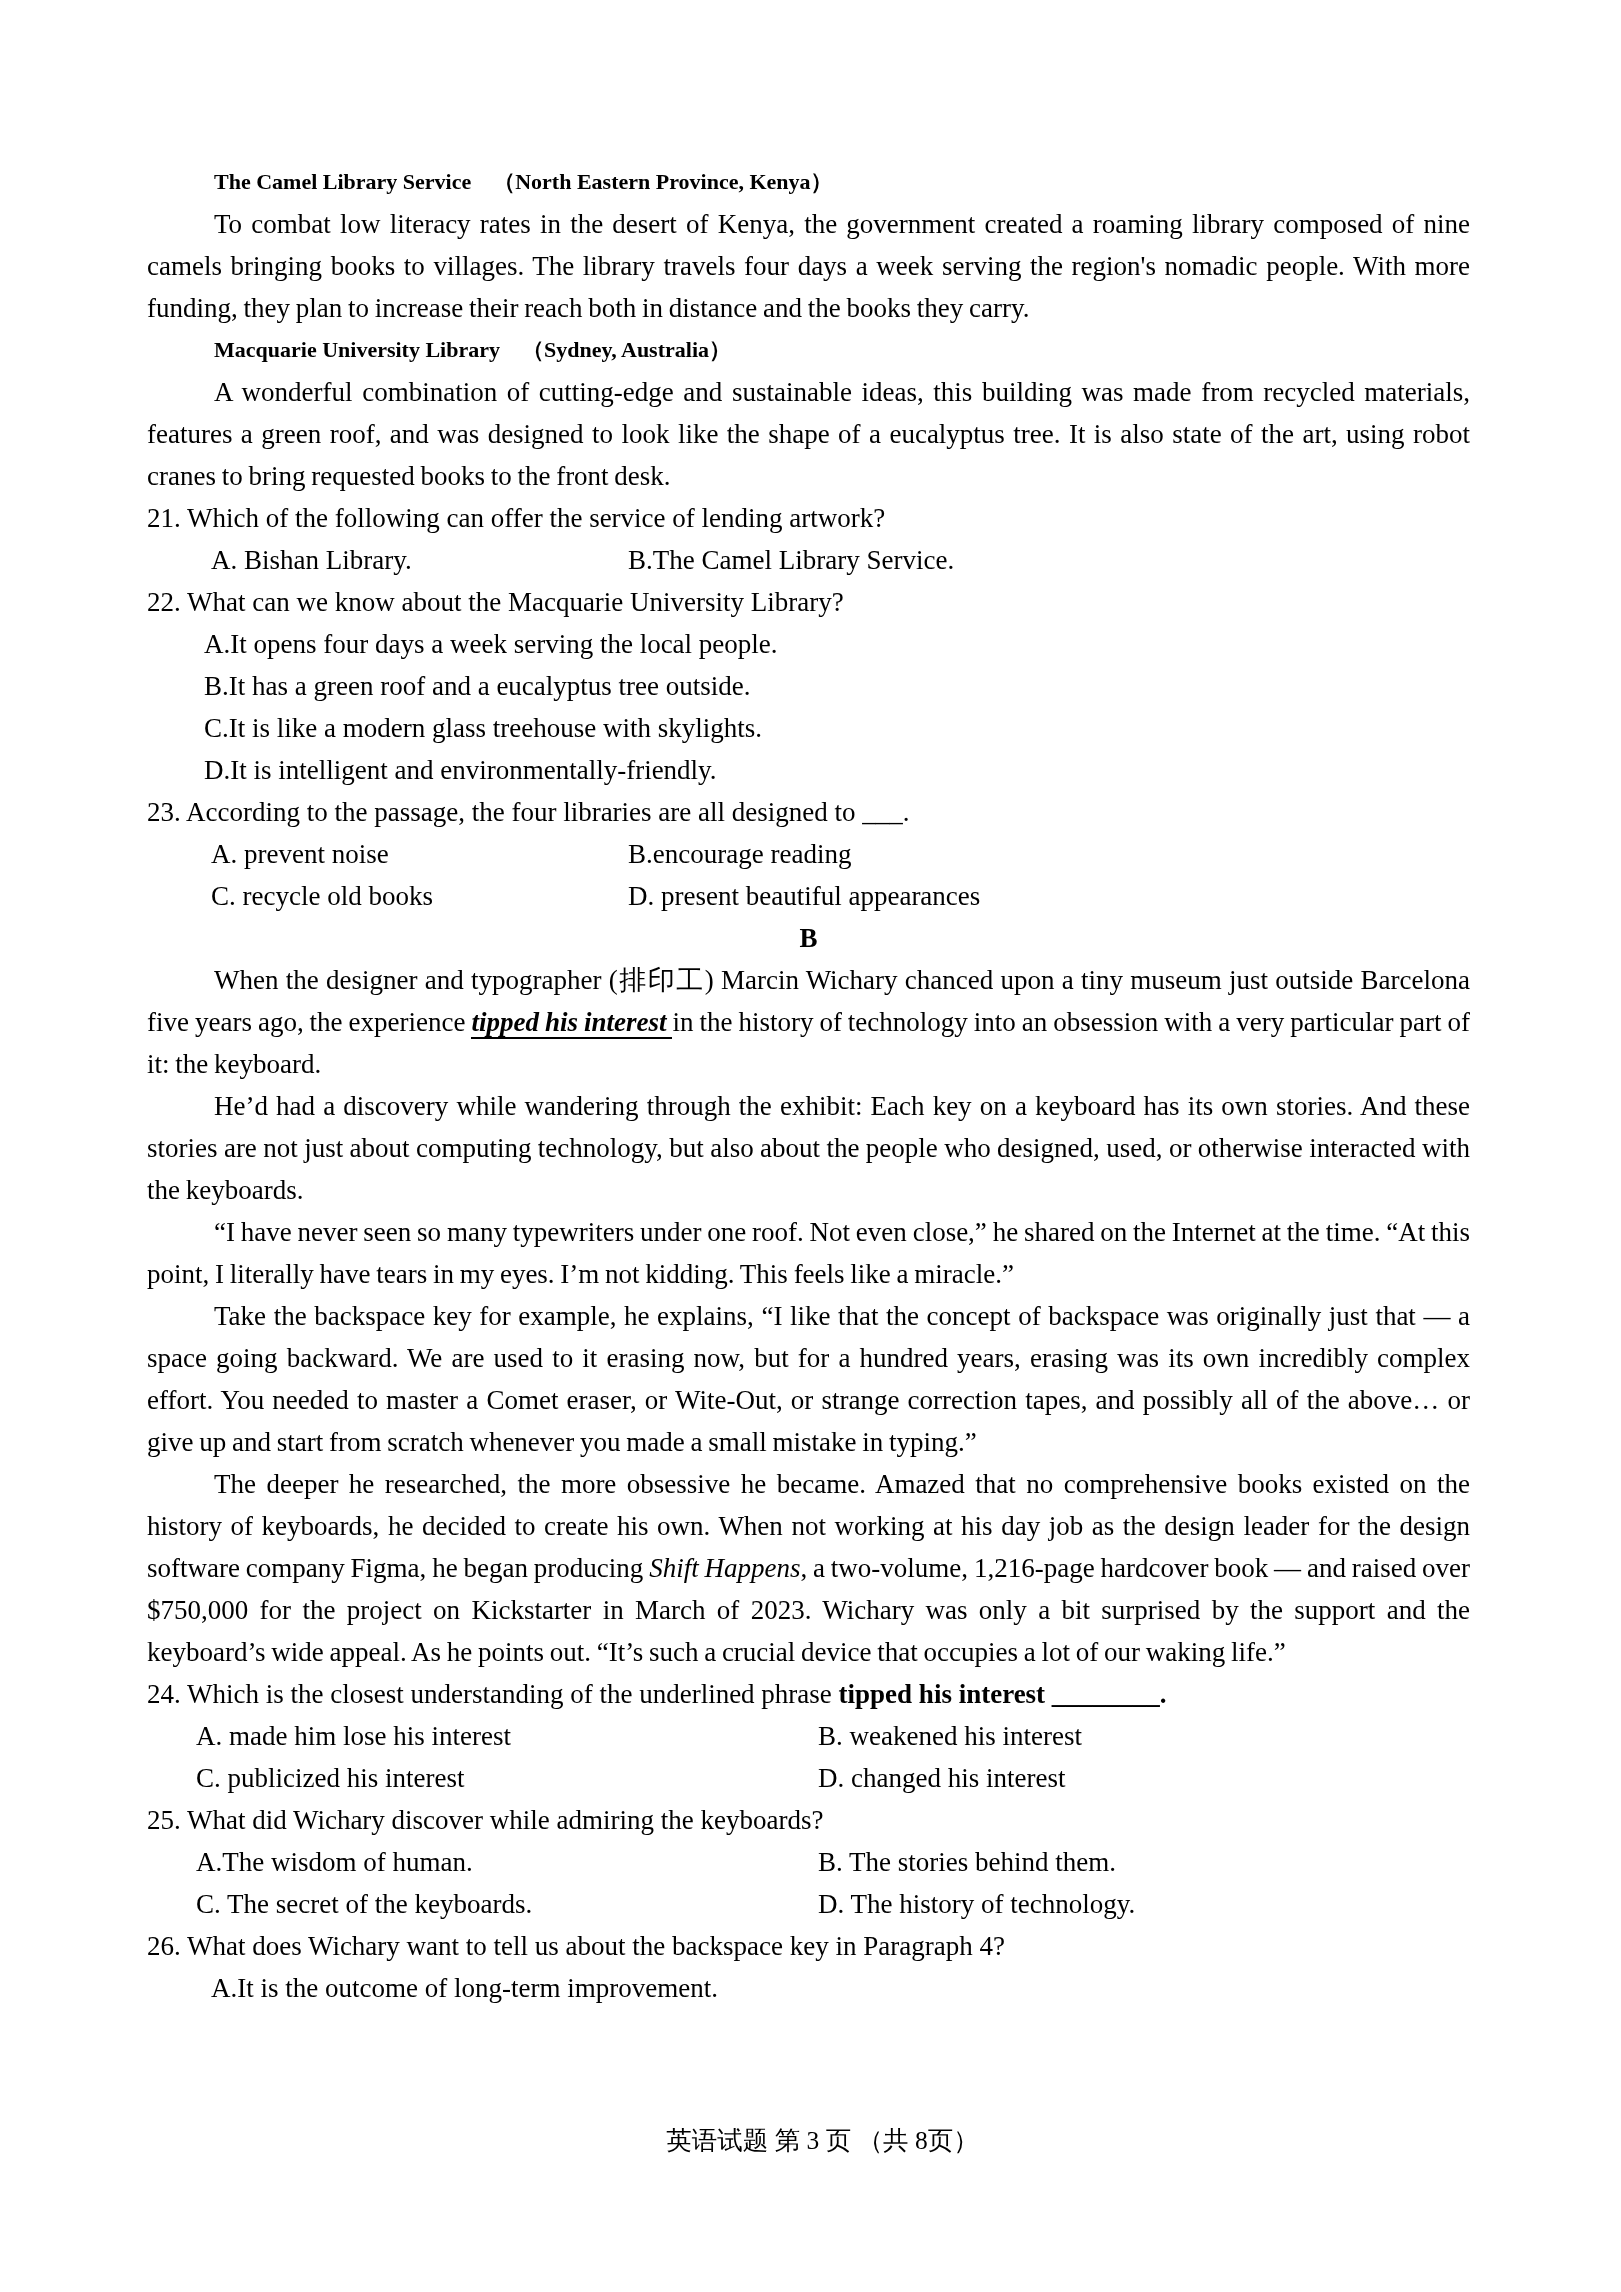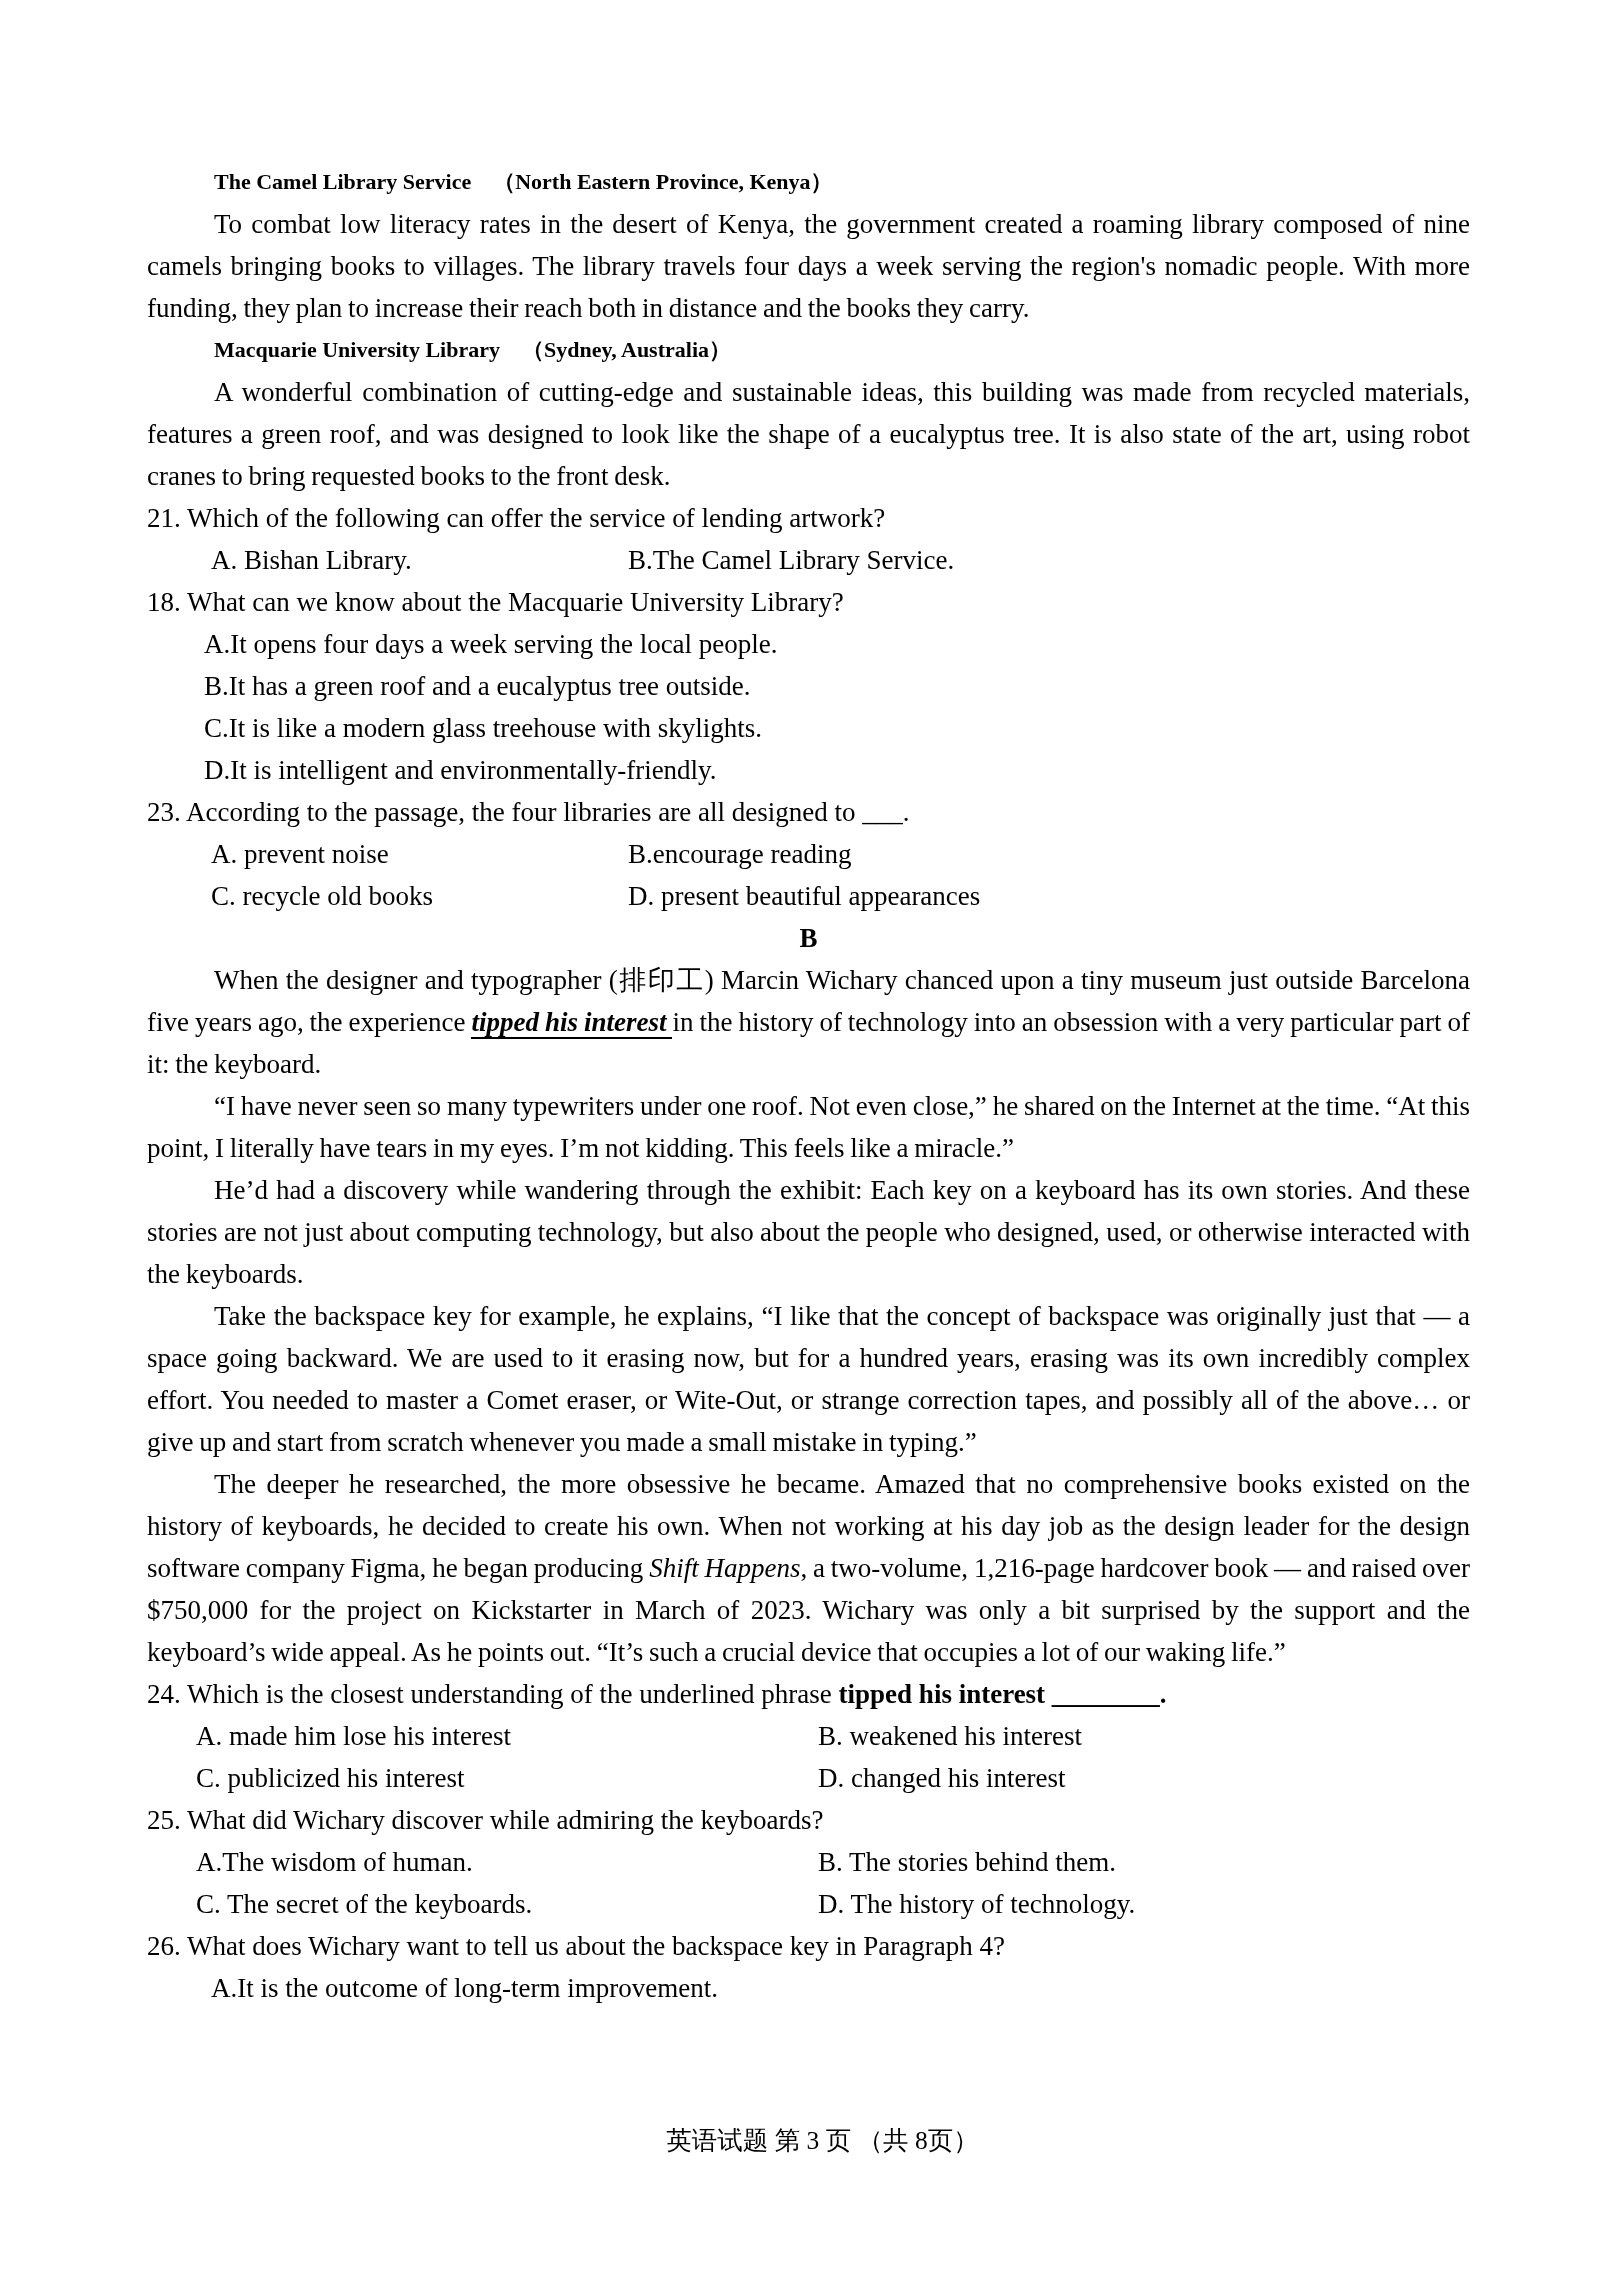--- a/index.html
+++ b/index.html
@@ -72,44 +72,44 @@
     <p class="para">A wonderful combination of cutting-edge and sustainable ideas, this building was made from recycled materials, features a green roof, and was designed to look like the shape of a eucalyptus tree. It is also state of the art, using robot cranes to bring requested books to the front desk.</p>
 
     <div>
       <p class="stem">21. Which of the following can offer the service of lending artwork?</p>
       <div class="opt-row">
         <span class="col-a">A. Bishan Library.</span><span>B.The Camel Library Service.</span>
       </div>
     </div>
 
     <div>
-      <p class="stem">18. What can we know about the Macquarie University Library?</p>
+      <p class="stem">22. What can we know about the Macquarie University Library?</p>
       <div class="opt-row narrowpad">A.It opens four days a week serving the local people.</div>
       <div class="opt-row narrowpad">B.It has a green roof and a eucalyptus tree outside.</div>
       <div class="opt-row narrowpad">C.It is like a modern glass treehouse with skylights.</div>
       <div class="opt-row narrowpad">D.It is intelligent and environmentally-friendly.</div>
     </div>
 
     <div>
       <p class="stem">23. According to the passage, the four libraries are all designed to ___.</p>
       <div class="opt-row">
         <span class="col-a">A. prevent noise</span><span>B.encourage reading</span>
       </div>
       <div class="opt-row">
         <span class="col-a">C. recycle old books</span><span>D. present beautiful appearances</span>
       </div>
     </div>
 
     <p class="section-label">B</p>
 
     <p class="para"><span>When the designer and typographer (排印工) Marcin Wichary chanced upon a tiny museum just outside Barcelona five years ago, the experience </span><span class="ub">tipped his interest </span><span>in the history of technology into an obsession with a very particular part of it: the keyboard.</span></p>
 
+    <p class="para">He’d had a discovery while wandering through the exhibit: Each key on a keyboard has its own stories. And these stories are not just about computing technology, but also about the people who designed, used, or otherwise interacted with the keyboards.</p>
+
     <p class="para">“I have never seen so many typewriters under one roof. Not even close,” he shared on the Internet at the time. “At this point, I literally have tears in my eyes. I’m not kidding. This feels like a miracle.”</p>
-
-    <p class="para">He’d had a discovery while wandering through the exhibit: Each key on a keyboard has its own stories. And these stories are not just about computing technology, but also about the people who designed, used, or otherwise interacted with the keyboards.</p>
 
     <p class="para">Take the backspace key for example, he explains, “I like that the concept of backspace was originally just that — a space going backward. We are used to it erasing now, but for a hundred years, erasing was its own incredibly complex effort. You needed to master a Comet eraser, or Wite-Out, or strange correction tapes, and possibly all of the above… or give up and start from scratch whenever you made a small mistake in typing.”</p>
 
     <p class="para"><span>The deeper he researched, the more obsessive he became. Amazed that no comprehensive books existed on the history of keyboards, he decided to create his own. When not working at his day job as the design leader for the design software company Figma, he began producing </span><span class="it">Shift Happens</span><span>, a two-volume, 1,216-page hardcover book — and raised over $750,000 for the project on Kickstarter in March of 2023. Wichary was only a bit surprised by the support and the keyboard’s wide appeal. As he points out. “It’s such a crucial device that occupies a lot of our waking life.”</span></p>
 
     <div>
       <p class="stem"><span>24. Which is the closest understanding of the underlined phrase </span><span class="b">tipped his interest ________.</span></p>
       <div class="opt-row widepad">
         <span class="col-a-wide">A. made him lose his interest</span><span>B. weakened his interest</span>
       </div>

